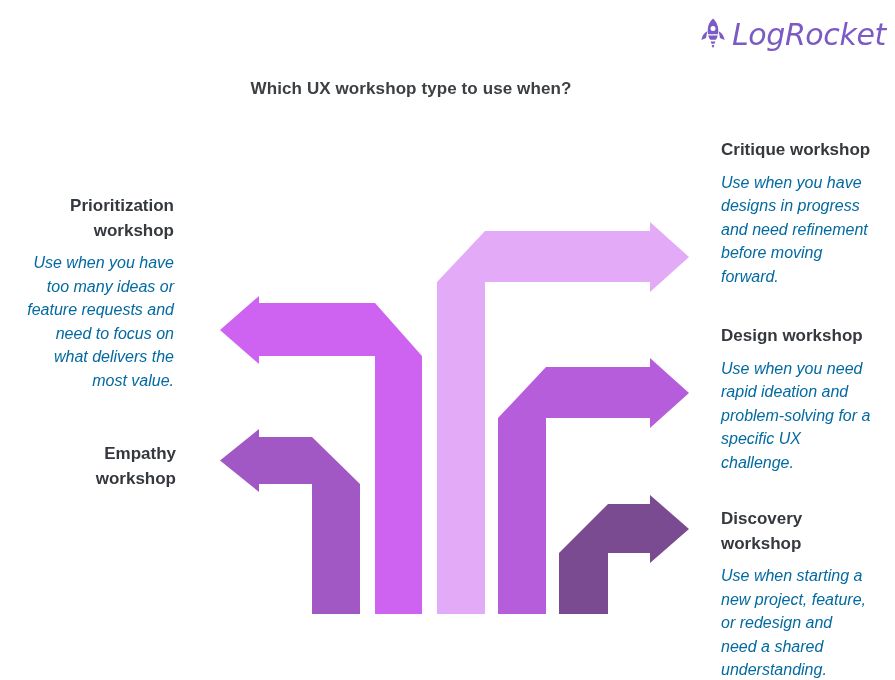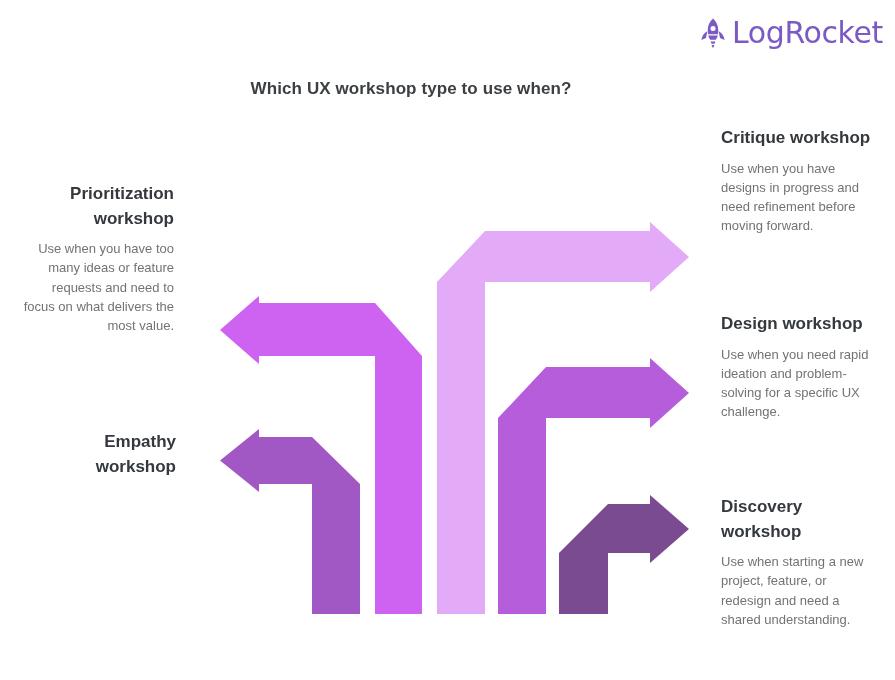--- a/index.html
+++ b/index.html
@@ -21,21 +21,23 @@
     width: 895px;
     height: 680px;
   }
 
   
   #logo {
     position: absolute;
     left: 700px;
     top: 18px;
     display: flex;
+    align-items: center;
     gap: 6px;
+    font-style: italic;
   }
   #logo .rocket { display: block; }
   #logo .wordmark {
     font-size: 30px;
     font-weight: 400;
     letter-spacing: -0.4px;
     color: #7b5ac4;
     line-height: 1;
     font-family: "DejaVu Sans", sans-serif;
   }
@@ -47,34 +49,35 @@
     top: 79px;
     width: 822px;
     text-align: center;
     font-size: 17px;
     font-weight: bold;
     color: #3c4043;
     letter-spacing: 0.1px;
   }
 
   
-  .callout { position: absolute; }
+  .callout { position: absolute; margin-top: 12px; }
   .callout .c-head {
     font-size: 17px;
     font-weight: bold;
     color: #35393d;
     line-height: 1.45;
     margin: 0 0 8px 0;
   }
   .callout .c-body {
-    font-size: 13px;
+    font-size: 16px;
     font-weight: 400;
-    color: #737373;
+    color: #0369a1;
     line-height: 1.47;
     margin: 0;
+    font-style: italic;
   }
   .callout.left  { text-align: right; }
   .callout.right { text-align: left; }
 
   #callout-prioritization { left: 22px;  top: 182px; width: 152px; }
   #callout-empathy        { left: 24px;  top: 430px; width: 152px; }
   #callout-critique       { left: 721px; top: 126px; width: 150px; }
   #callout-design         { left: 721px; top: 312px; width: 150px; }
   #callout-discovery      { left: 721px; top: 495px; width: 150px; }
 

